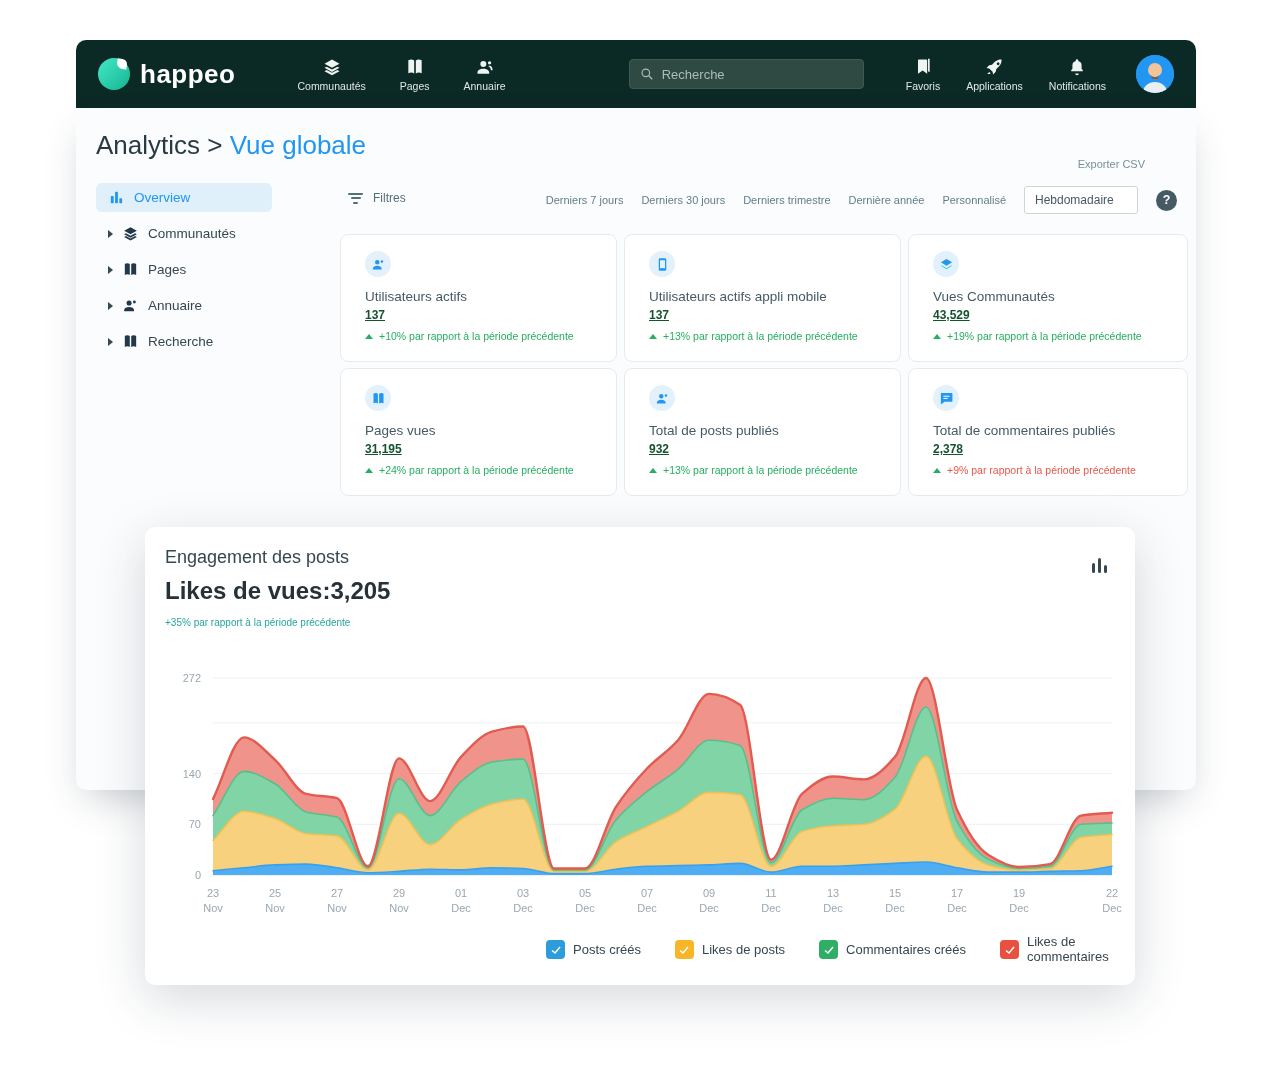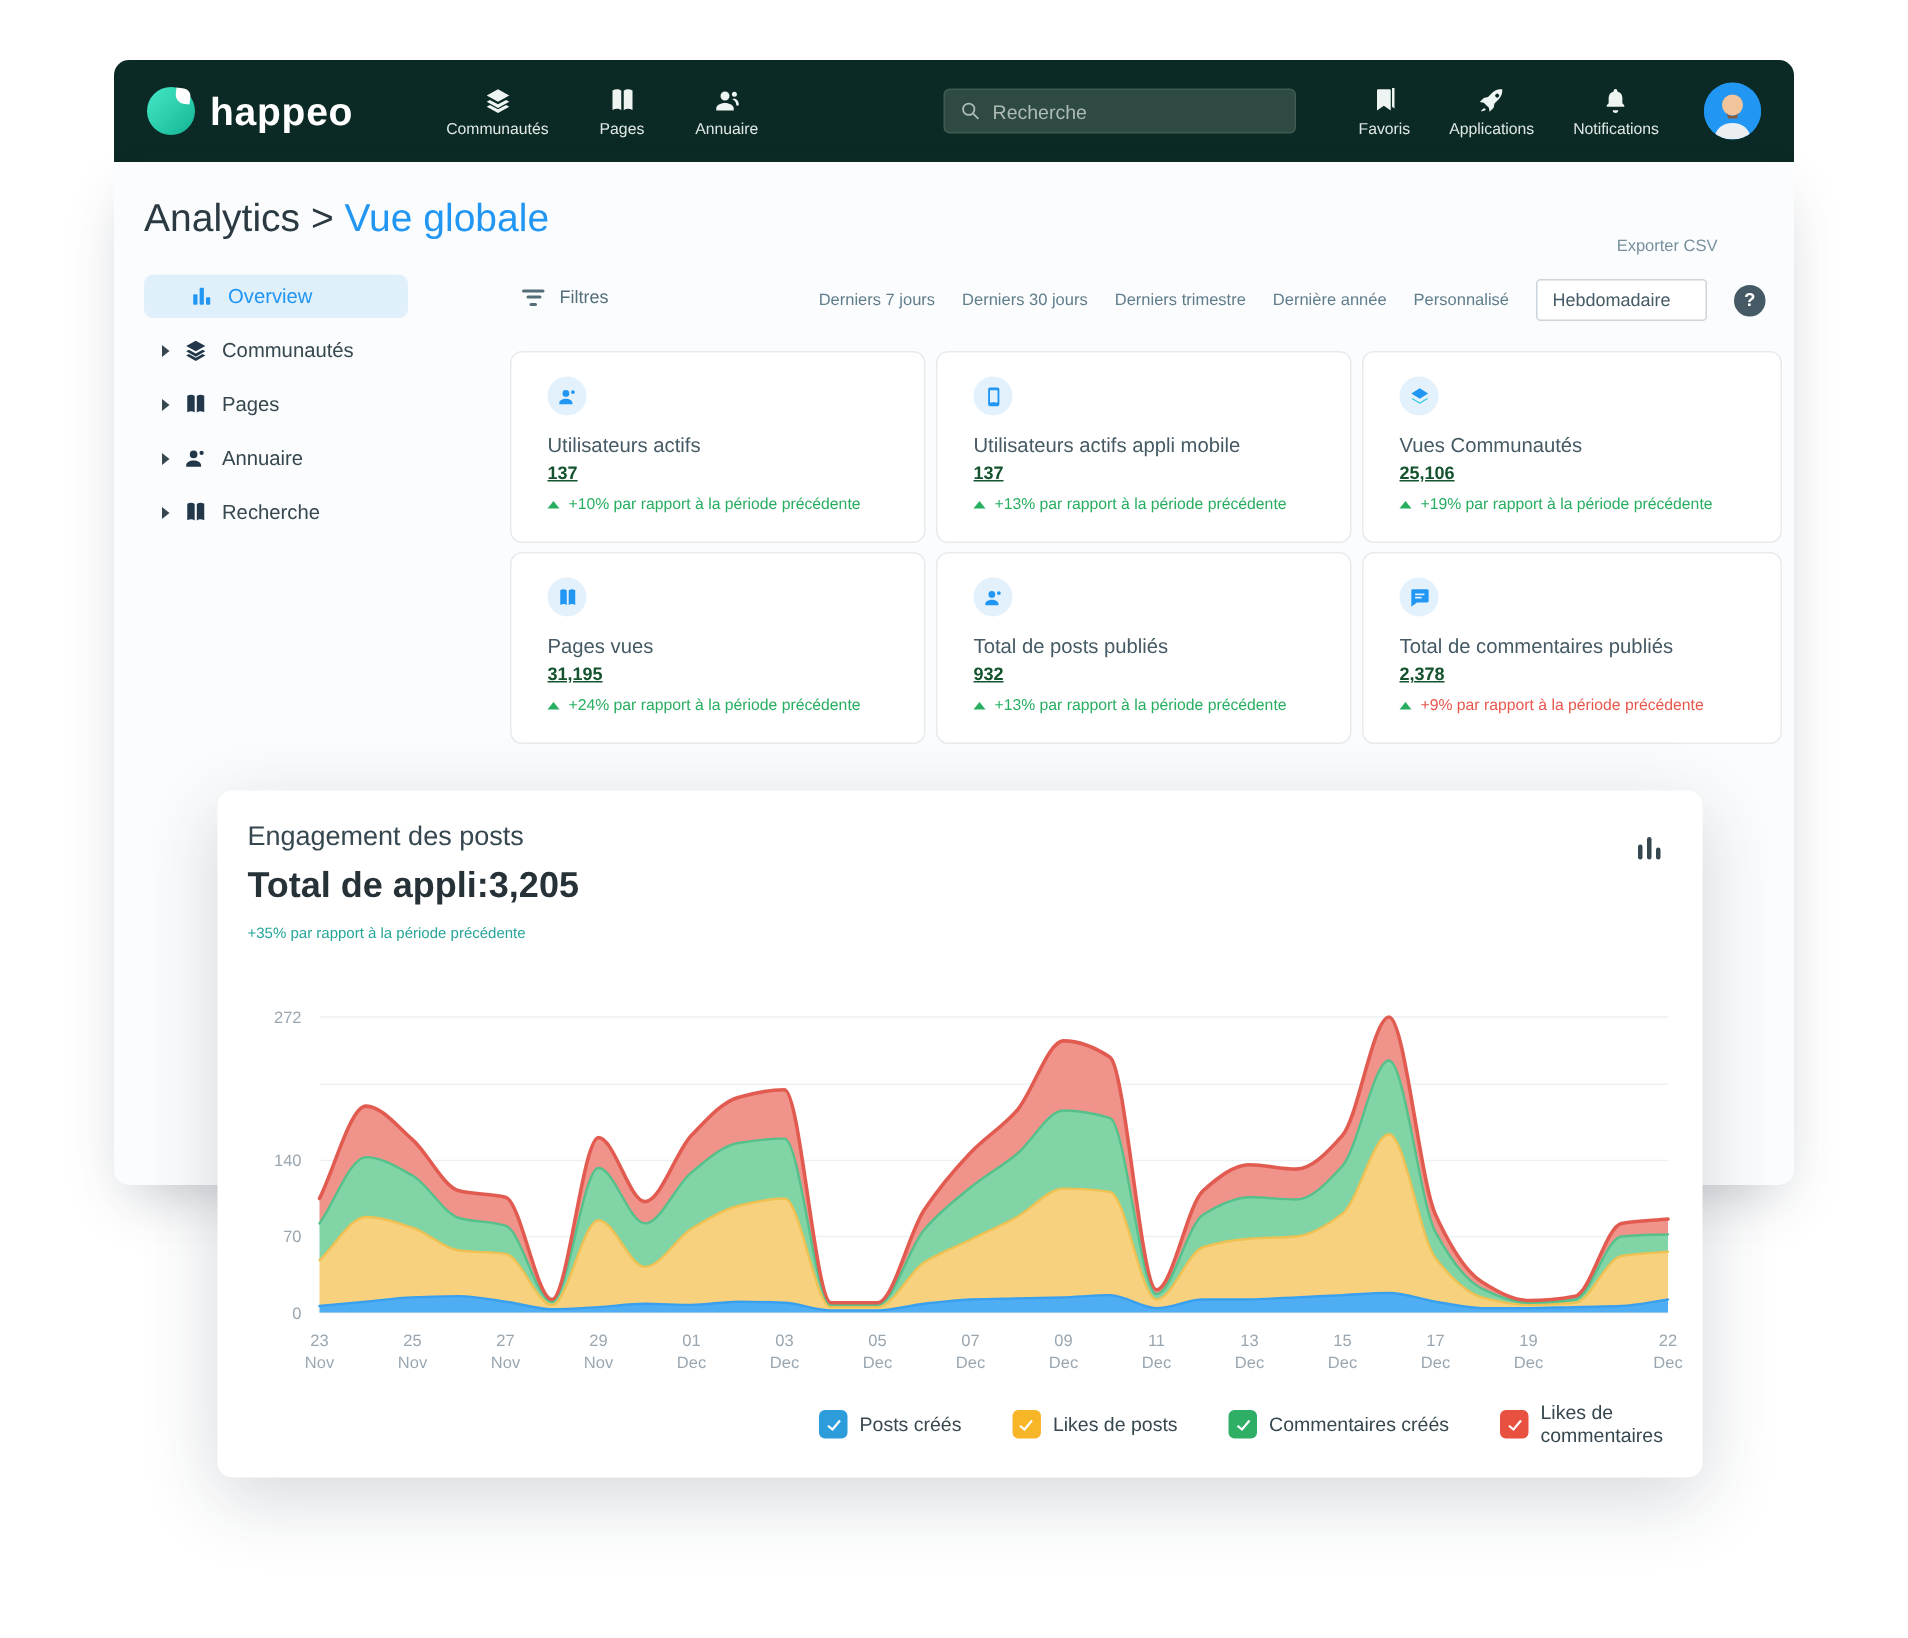--- a/index.html
+++ b/index.html
@@ -29,21 +29,21 @@
   .panel { position:relative; height:682px; background:#fbfcfd; border-radius:0 0 10px 10px;
            box-shadow:0 16px 36px -10px rgba(45,60,75,.28); }
   .breadcrumb { position:absolute; left:20px; top:22px; font-size:26px; color:#2b3a42; }
   .breadcrumb .current { color:#2196f3; }
   .export-csv { position:absolute; right:51px; top:50px; font-size:11px; color:#78909c; cursor:pointer; }
 
   
   .sidebar { position:absolute; left:20px; top:75px; width:176px; }
   .side-item { display:flex; align-items:center; height:29px; margin-bottom:7px; padding-left:12px; gap:9px;
                font-size:13.5px; color:#36474f; border-radius:6px; cursor:pointer; }
-  .side-item.active { background:#dff0fb; color:#2196f3; padding-left:30px; }
+  .side-item.active { background:#dff0fb; color:#2196f3; padding-left:12px; }
   .side-item svg { width:17px; height:17px; fill:#22384a; flex:none; }
   .side-item.active svg { fill:#2196f3; }
   .chev { width:0; height:0; border-left:5px solid #36474f; border-top:4px solid transparent; border-bottom:4px solid transparent; flex:none; }
 
   
   .filters-left { position:absolute; left:272px; top:82px; display:flex; align-items:center; gap:10px;
                   color:#546e7a; font-size:12px; cursor:pointer; }
   .filter-icon span { display:block; height:2px; background:#546e7a; border-radius:1px; margin:2.5px auto; }
   .filter-icon span:nth-child(1){ width:15px; } .filter-icon span:nth-child(2){ width:10px; } .filter-icon span:nth-child(3){ width:5px; }
   .filters-right { position:absolute; right:19px; top:78px; display:flex; align-items:center; gap:18px; }
@@ -244,21 +244,21 @@
           </div>
       </div>
       <div class="card">
         <div class="card-icon">
             <svg viewBox="0 0 24 24">
               <path d="M12 3l9 5.5-9 5.5-9-5.5L12 3z" fill="#2196f3"></path>
               <path d="M4.5 13.5L12 18l7.5-4.5L21 14l-9 5.5L3 14l1.5-.5z" fill="#26c6da"></path>
             </svg>
           </div>
         <div class="card-label">Vues Communautés</div>
-        <div class="card-value">25,106</div>
+        <div class="card-value">43,529</div>
         <div class="card-delta">
             <i class="tri-up"></i>
             <span>+19% par rapport à la période précédente</span>
           </div>
       </div>
       <div class="card">
         <div class="card-icon">
             <svg viewBox="0 0 24 24">
               <path d="M4 4c2.6-1.3 5-1.3 7 .2v15.6c-2-1.5-4.4-1.5-7-.2V4zm16 0c-2.6-1.3-5-1.3-7 .2v15.6c2-1.5 4.4-1.5 7-.2V4z"></path>
             </svg>
@@ -297,21 +297,21 @@
         <div class="card-delta red">
             <i class="tri-up"></i>
             <span>+9% par rapport à la période précédente</span>
           </div>
       </div>
     </div>
   </div>
 
   <div class="chart-card">
     <div class="cc-title">Engagement des posts</div>
-    <div class="cc-total">Total de appli:3,205</div>
+    <div class="cc-total">Likes de vues:3,205</div>
     <div class="cc-delta">+35% par rapport à la période précédente</div>
     <div class="cc-chart-icon">
         <i></i>
         <i></i>
         <i></i>
       </div>
 
     <svg id="engagement-chart" width="970" height="282" viewBox="0 0 970 282">
         <line x1="58" y1="173.3" x2="957" y2="173.3" stroke="#edf1f4" stroke-width="1"></line>
         <line x1="58" y1="122.6" x2="957" y2="122.6" stroke="#edf1f4" stroke-width="1"></line>

